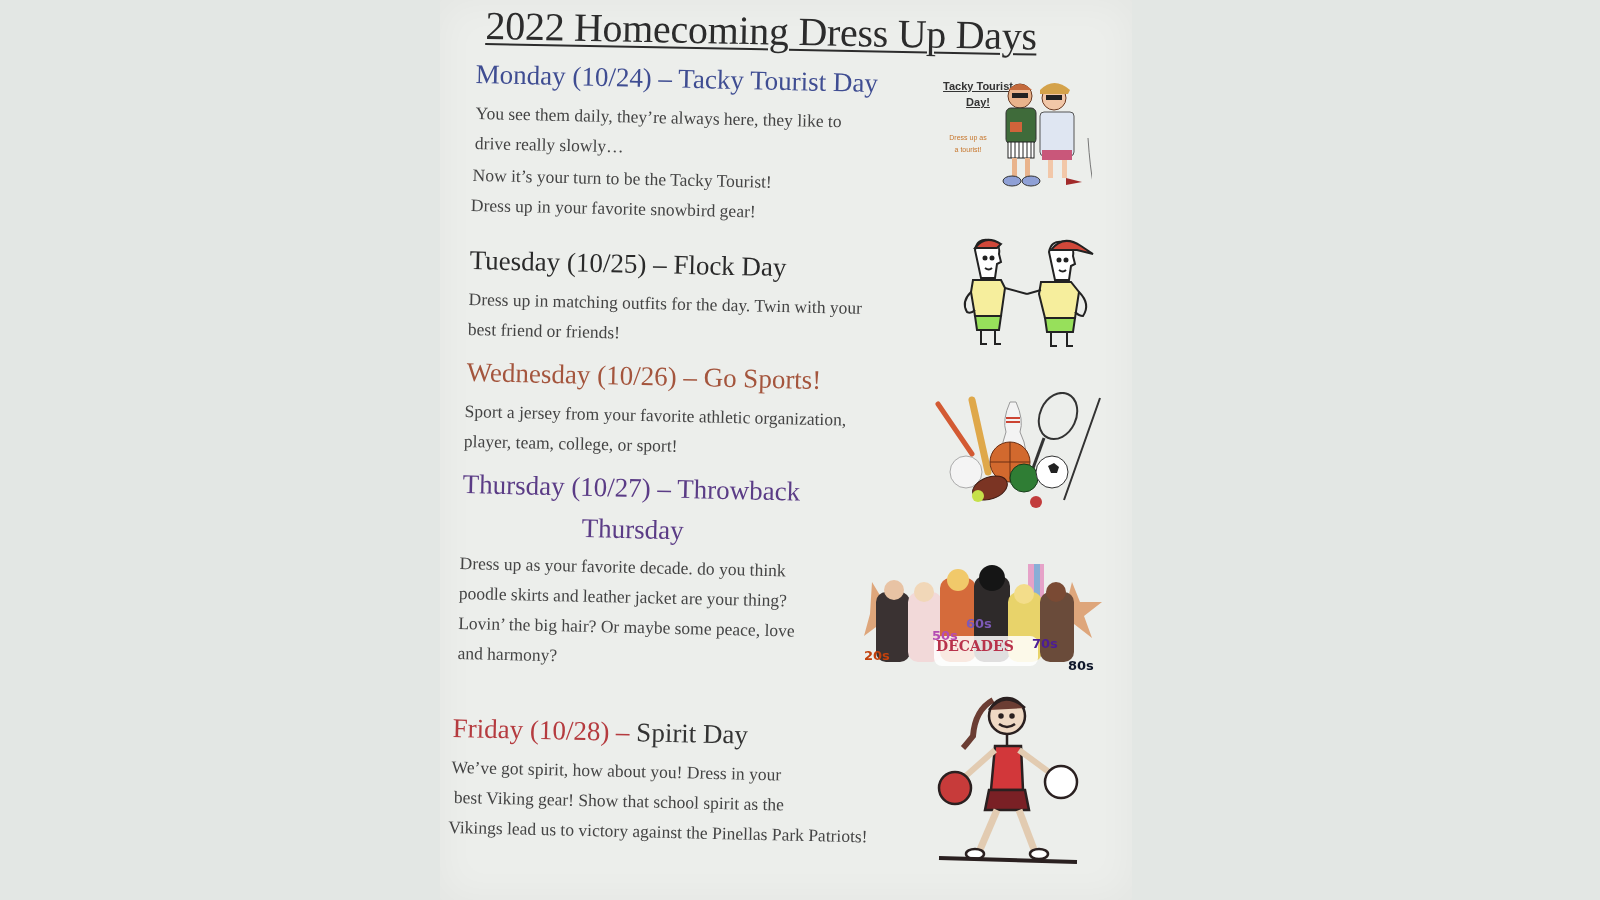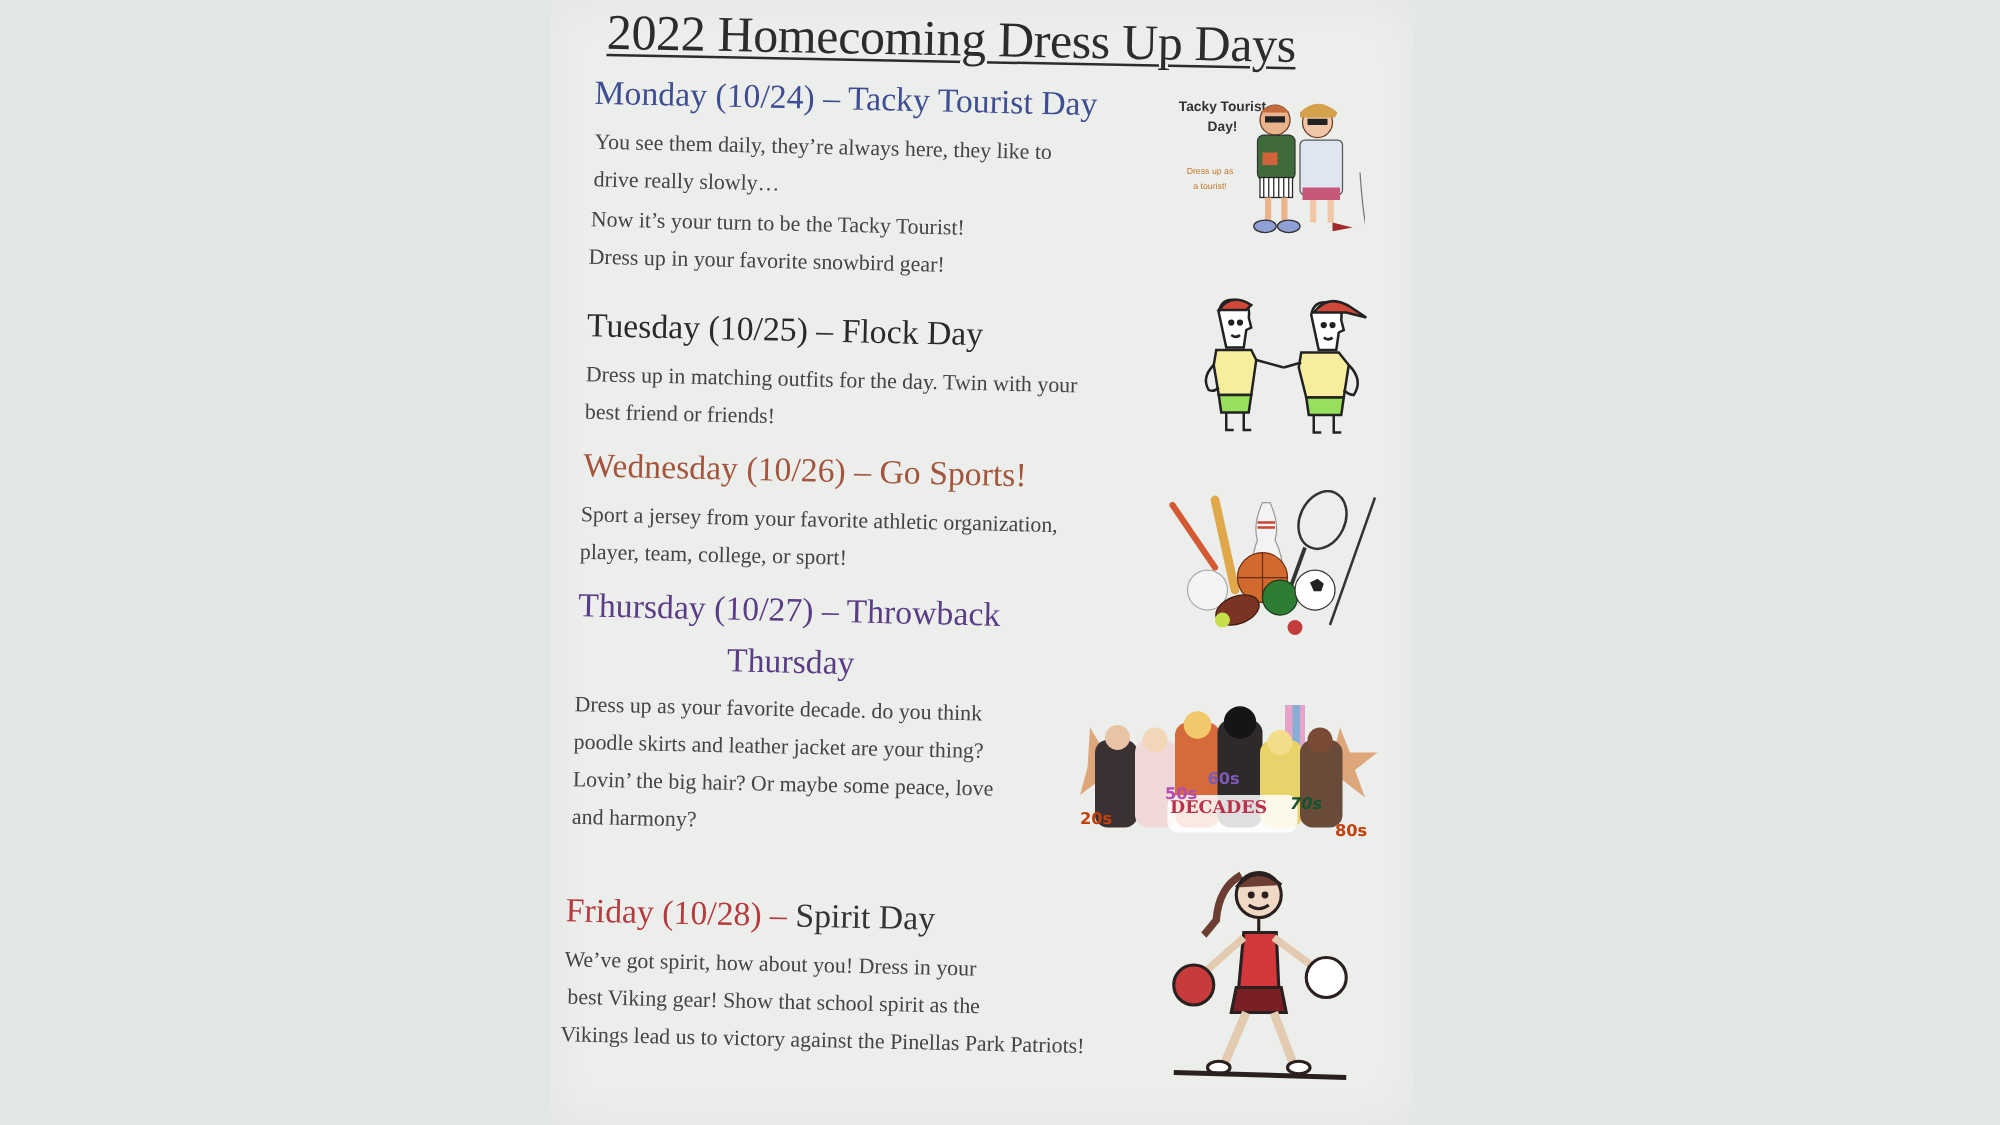--- a/index.html
+++ b/index.html
@@ -32,21 +32,21 @@
 </div>
 <div class="sec" style="left:476px;top:98px;transform:rotate(1.3deg);">
   <div class="p">You see them daily, they’re always here, they like to</div>
   <div class="p">drive really slowly…</div>
 </div>
 <div class="sec" style="left:473px;top:160px;transform:rotate(1.3deg);">
   <div class="p">Now it’s your turn to be the Tacky Tourist!</div>
   <div class="p" style="margin-left:-1px">Dress up in your favorite snowbird gear!</div>
 </div>
 <div class="img" style="left:938px;top:76px;width:160px;height:120px;">
-  <div class="tiny" style="position:absolute;left:0;top:2px;width:80px;">
+  <div class="tiny" style="position:absolute;left:0;top:2px;width:80px;text-decoration:underline;">
     <div>Tacky Tourist Day!</div>
   </div>
   <div class="tiny2" style="position:absolute;left:0;top:56px;width:60px;">
     <div>Dress up as</div>
     <div>a tourist!</div>
   </div>
   <svg style="position:absolute;left:44px;top:2px" width="110" height="112" viewBox="0 0 110 112">
 
     <circle cx="38" cy="18" r="12" fill="#e9b38c" stroke="#6a3a22"></circle>
     <path d="M26 12 Q38 0 50 12" fill="#c46a3c"></path>
@@ -163,22 +163,22 @@
     <circle cx="96" cy="18" r="11" fill="#f1c96a"></circle>
     <circle cx="130" cy="16" r="13" fill="#151515"></circle>
     <circle cx="162" cy="32" r="10" fill="#f3dd8a"></circle>
     <circle cx="194" cy="30" r="10" fill="#7a4a34"></circle>
     <rect x="72" y="74" width="104" height="30" rx="8" fill="#fff" opacity="0.85"></rect>
   </svg>
   <div class="dec-lbl" style="left:74px;top:76px;font-size:14px;color:#b8324b;font-family:'DejaVu Serif',serif;">DECADES</div>
   <div class="dec-lbl" style="left:2px;top:86px;color:#c2410c;">20s</div>
   <div class="dec-lbl" style="left:34px;top:66px;color:#b54cb3;margin-left:36px;">50s</div>
   <div class="dec-lbl" style="left:104px;top:54px;color:#7d5ab8;">60s</div>
-  <div class="dec-lbl" style="left:170px;top:74px;color:#14532d;font-style:italic;">70s</div>
-  <div class="dec-lbl" style="left:206px;top:96px;color:#c2410c;">80s</div>
+  <div class="dec-lbl" style="left:170px;top:74px;color:#4c1d95;">70s</div>
+  <div class="dec-lbl" style="left:206px;top:96px;color:#0f172a;">80s</div>
 </div>
 
 <div class="sec" style="left:453px;top:712px;transform:rotate(1.3deg);">
   <div class="h">
     <span class="red">Friday</span><span class="red"> (10/28) – </span><span class="dark">Spirit</span><span class="dark"> Day</span>
   </div>
 </div>
 <div class="sec" style="left:452px;top:752px;transform:rotate(1.3deg);">
   <div class="p">We’ve got spirit, how about you!  Dress in your</div>
   <div class="p" style="margin-left:3px">best Viking gear!  Show that school spirit as the</div>

